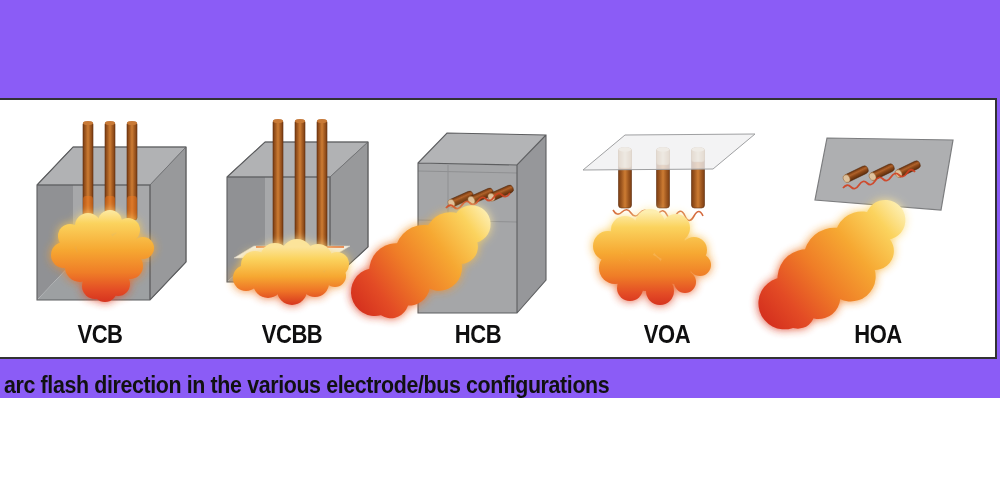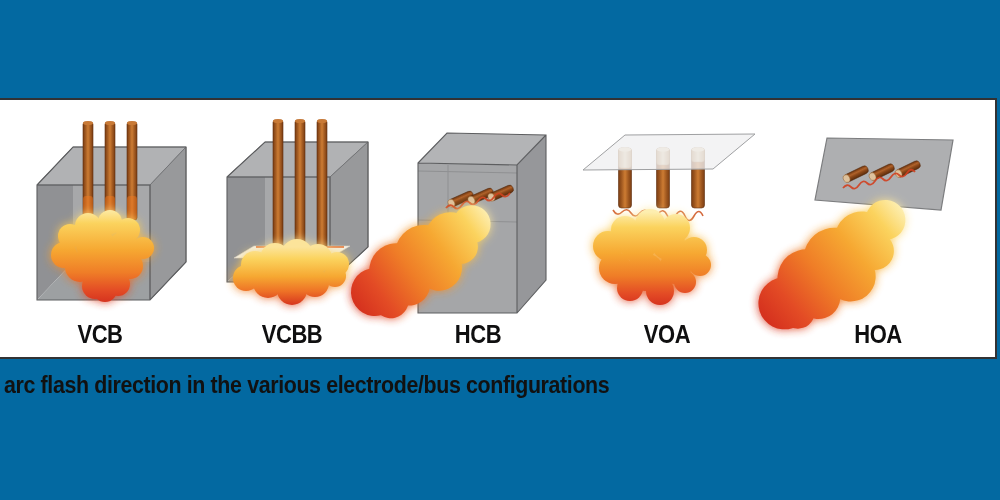--- a/index.html
+++ b/index.html
@@ -1,16 +1,16 @@
 <!DOCTYPE html>
 <html><head>
 <meta charset="utf-8">
 <style>
   html,body{margin:0;padding:0;background:#ffffff;}
-  .stage{position:relative;width:1000px;height:500px;background:#0369a1;overflow:hidden;
+  .stage{position:relative;width:1000px;height:398px;background:#8b5cf6;overflow:hidden;
          font-family:"Liberation Sans","DejaVu Sans",sans-serif;}
   .band{position:absolute;left:0;top:98px;width:997px;height:261px;
         border-top:2.5px solid #323234;border-bottom:2.5px solid #323234;border-right:2.5px solid #323234;
         box-sizing:border-box;background:#ffffff;}
   .band svg{position:absolute;left:0;top:0;}
   .cfg-label{position:absolute;top:320px;transform:translateX(-50%) scaleX(.88);
              font-weight:bold;font-size:25px;color:#0f0f10;letter-spacing:-0.5px;white-space:nowrap;}
   .caption{position:absolute;left:4px;top:372px;font-weight:bold;font-size:23px;color:#111111;
            letter-spacing:-0.4px;transform:scaleX(.93);transform-origin:left center;white-space:nowrap;}
 </style>

